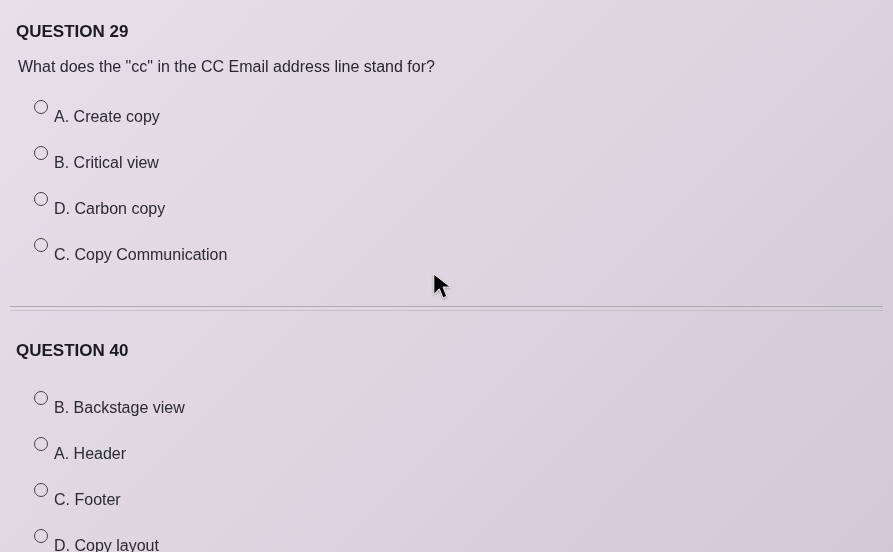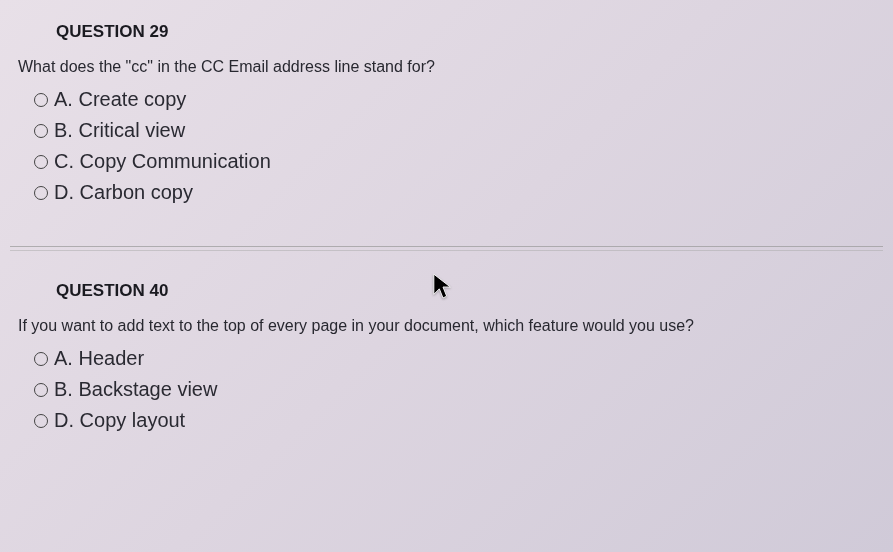--- a/index.html
+++ b/index.html
@@ -15,21 +15,21 @@
       overflow: hidden;
       color: #2a2a30;
       position: relative;
     }
     .question-block {
       padding: 12px 0 18px 0;
     }
     .question-title {
       font-weight: bold;
       font-size: 17px;
-      padding: 10px 0 14px 56px;
+      padding: 10px 0 14px 16px;
       color: #1a1a20;
     }
     .question-prompt {
       font-size: 16px;
       padding: 2px 0 8px 18px;
       color: #282830;
       font-weight: 500;
     }
     .option-row {
       display: flex;
@@ -40,22 +40,23 @@
     }
     .radio {
       width: 14px;
       height: 14px;
       border: 1.8px solid #444;
       border-radius: 50%;
       flex-shrink: 0;
       background: transparent;
     }
     .option-label {
-      font-size: 20px;
+      font-size: 16px;
       color: #2a2a32;
+      margin-top: 20px;
     }
     .divider-wrap {
       padding: 20px 0 8px 0;
     }
     .divider {
       height: 1px;
       background: #999;
       margin: 0 10px 3px 10px;
       opacity: 0.7;
     }
@@ -94,54 +95,60 @@
   <div class="option-row">
     <span class="radio"></span>
     <span class="option-label">
       <span>B.</span>
       <span>Critical view</span>
     </span>
   </div>
   <div class="option-row">
     <span class="radio"></span>
     <span class="option-label">
-      <span>C.</span>
-      <span>Copy Communication</span>
+      <span>D.</span>
+      <span>Carbon copy</span>
     </span>
   </div>
   <div class="option-row">
     <span class="radio"></span>
     <span class="option-label">
-      <span>D.</span>
-      <span>Carbon copy</span>
+      <span>C.</span>
+      <span>Copy Communication</span>
     </span>
   </div>
 </div>
 
 <div class="divider-wrap">
   <div class="divider"></div>
   <div class="divider2"></div>
 </div>
 
 <div class="question-block">
   <div class="question-title">QUESTION 40</div>
-  <div class="question-prompt">If you want to add text to the top of every page in your document, which feature would you use?</div>
 
+  <div class="option-row">
+    <span class="radio"></span>
+    <span class="option-label">
+      <span>B.</span>
+      <span>Backstage view</span>
+    </span>
+  </div>
   <div class="option-row">
     <span class="radio"></span>
     <span class="option-label">
       <span>A.</span>
       <span>Header</span>
     </span>
   </div>
   <div class="option-row">
     <span class="radio"></span>
     <span class="option-label">
-      <span>B.</span>
-      <span>Backstage view</span>
+      <span>C.</span>
+      <span>Footer</span>
     </span>
   </div>
   <div class="option-row">
     <span class="radio"></span>
     <span class="option-label">
       <span>D.</span>
       <span>Copy layout</span>
     </span>
   </div>
 </div>

